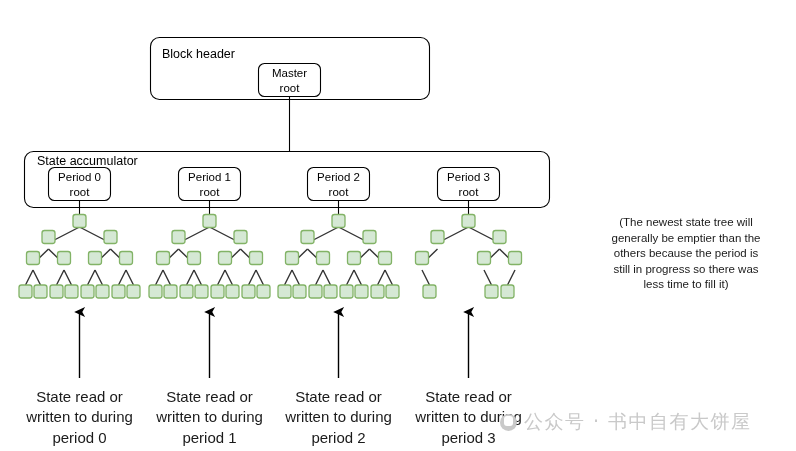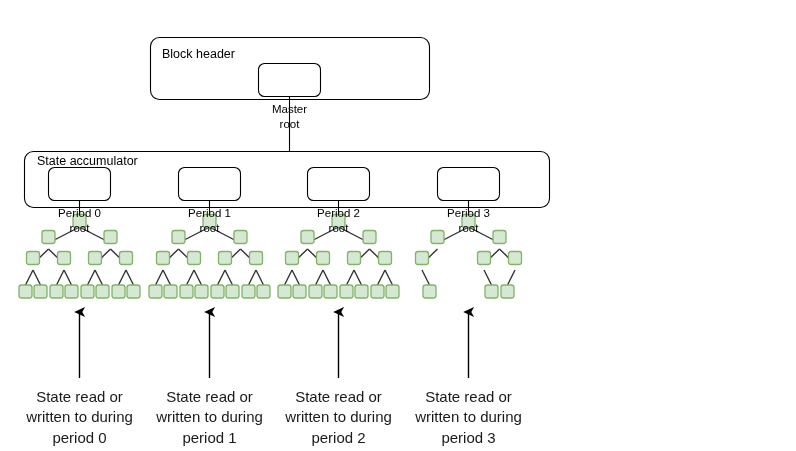--- a/index.html
+++ b/index.html
@@ -37,21 +37,20 @@
     white-space: pre;
     line-height: 1.25;
   }
   .container-label {
     font-size: 12.5px;
   }
   .node-label {
     font-size: 11.5px;
     text-align: center;
     line-height: 1.3;
-    margin-top: 36px;
   }
   .caption {
     font-size: 15px;
     text-align: center;
     line-height: 1.35;
     color: #1a1a1a;
   }
   .note {
     font-size: 11.5px;
     text-align: center;
@@ -277,15 +276,24 @@
   <div class="txt caption" style="left:147px; top:387px; width:125px;">State read or
 written to during
 period 1</div>
   <div class="txt caption" style="left:276px; top:387px; width:125px;">State read or
 written to during
 period 2</div>
   <div class="txt caption" style="left:406px; top:387px; width:125px;">State read or
 written to during
 period 3</div>
 
-
+  <div class="txt note" style="left:588px; top:215px; width:196px;">(The newest state tree will
+generally be emptier than the
+others because the period is
+still in progress so there was
+less time to fill it)</div>
+
+  <div id="watermark">
+    <span class="wm-logo"></span>
+    <span class="wm-text">公众号 · 书中自有大饼屋</span>
+  </div>
 
 </div>
 
 </body></html>

